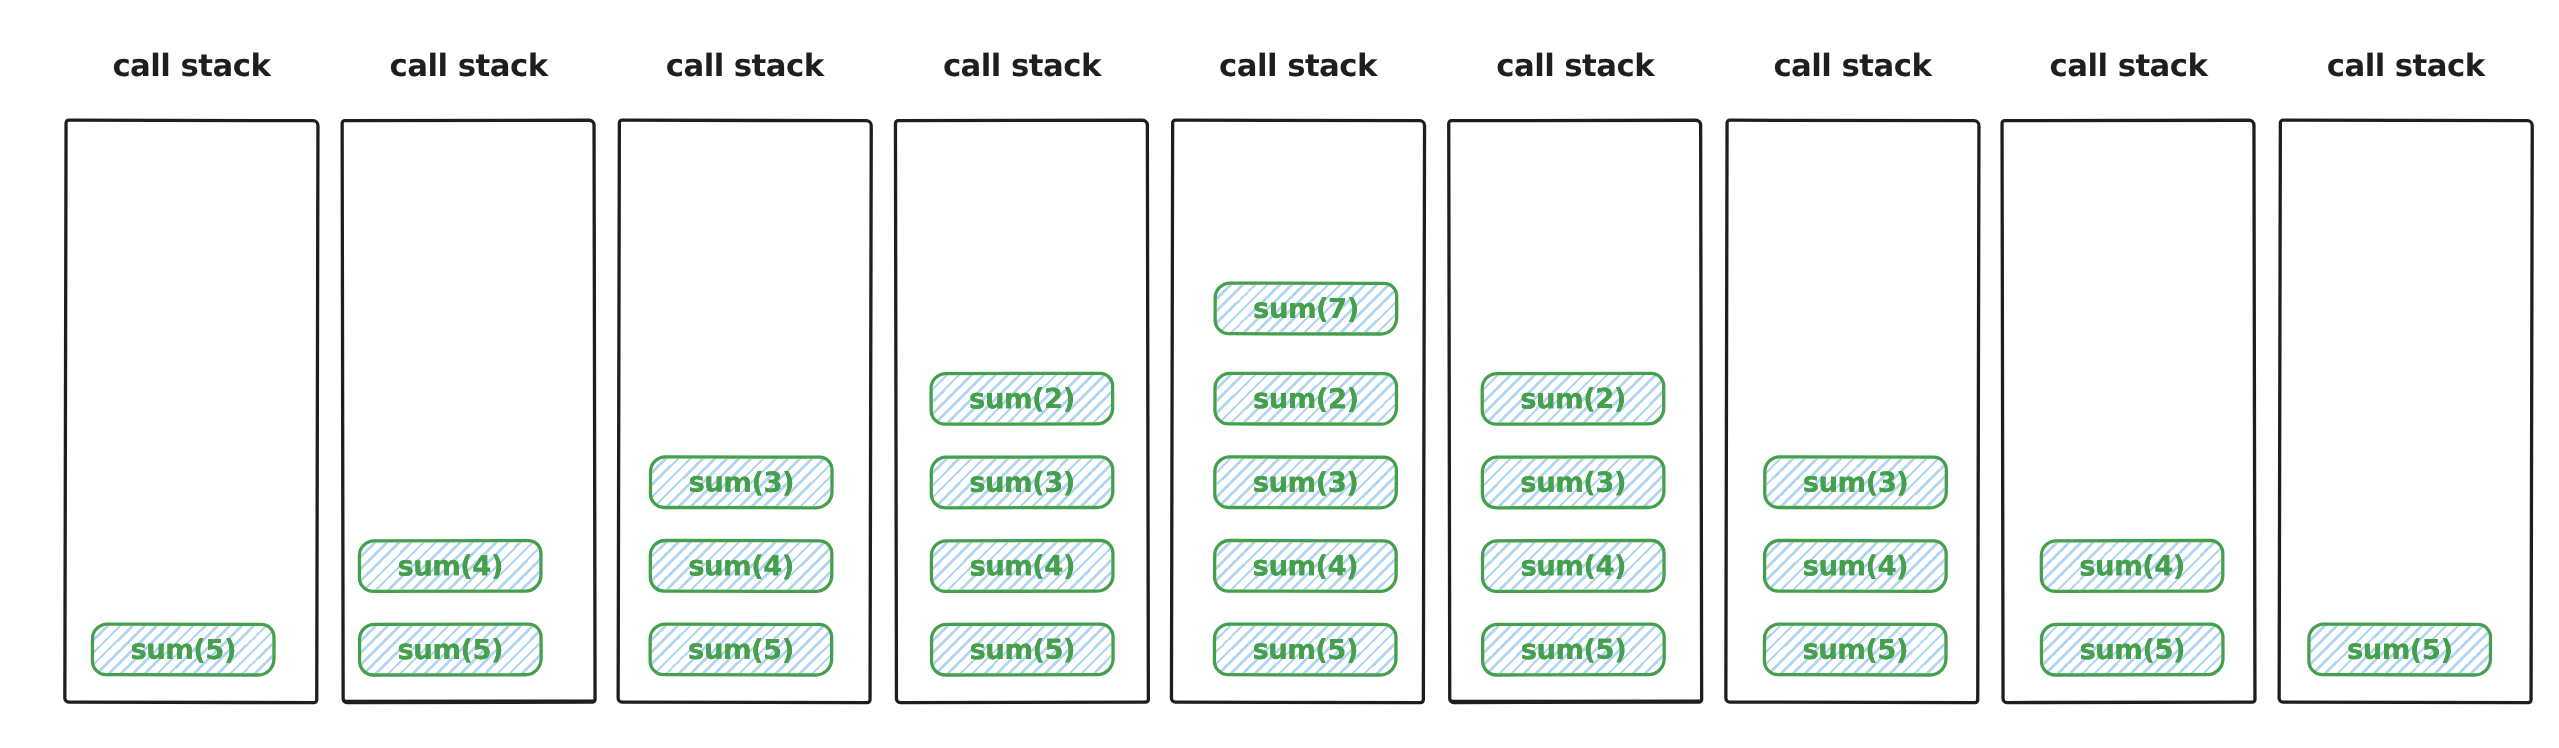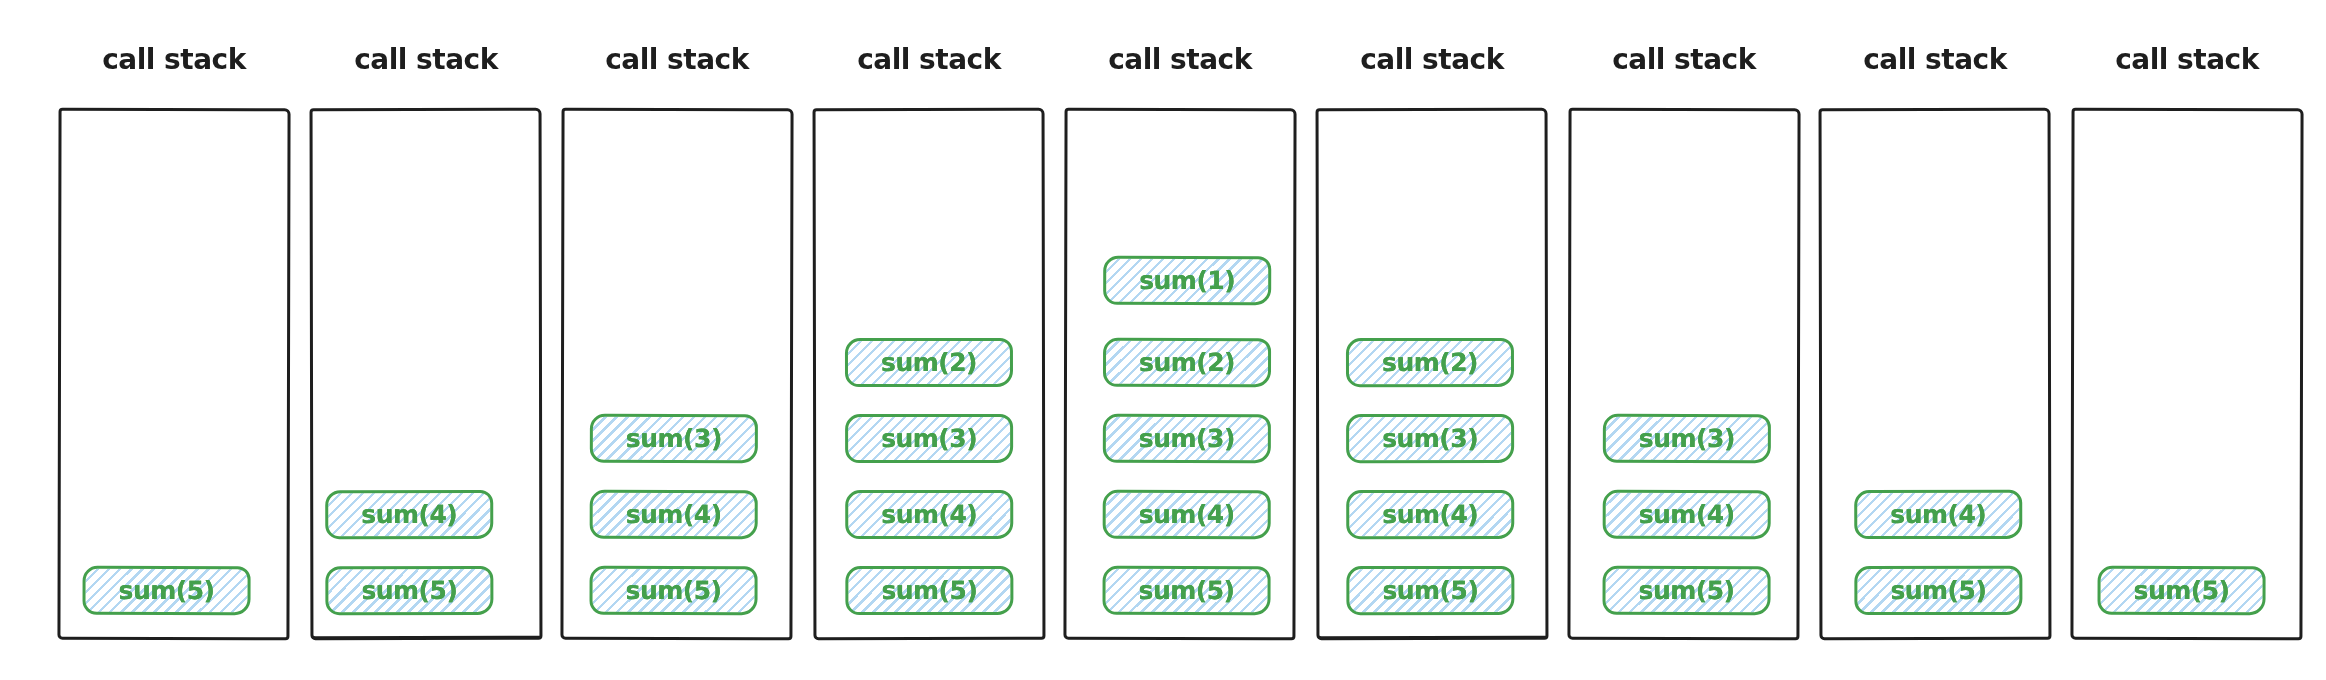--- a/index.html
+++ b/index.html
@@ -136,21 +136,21 @@
   <div class="stack-item" style="top: 455px; left: 29px;">
     <span class="stack-item-label">sum(5)</span>
   </div>
 </div>
   </section>
 
   <section class="frame" style="left: 1038px;">
     <h2 class="frame-title">call stack</h2>
     <div class="panel">
   <div class="stack-item" style="top: 145px; left: 36px;">
-    <span class="stack-item-label">sum(1)</span>
+    <span class="stack-item-label">sum(7)</span>
   </div>
 
   <div class="stack-item" style="top: 227px; left: 36px;">
     <span class="stack-item-label">sum(2)</span>
   </div>
 
   <div class="stack-item" style="top: 303px; left: 36px;">
     <span class="stack-item-label">sum(3)</span>
   </div>
 

